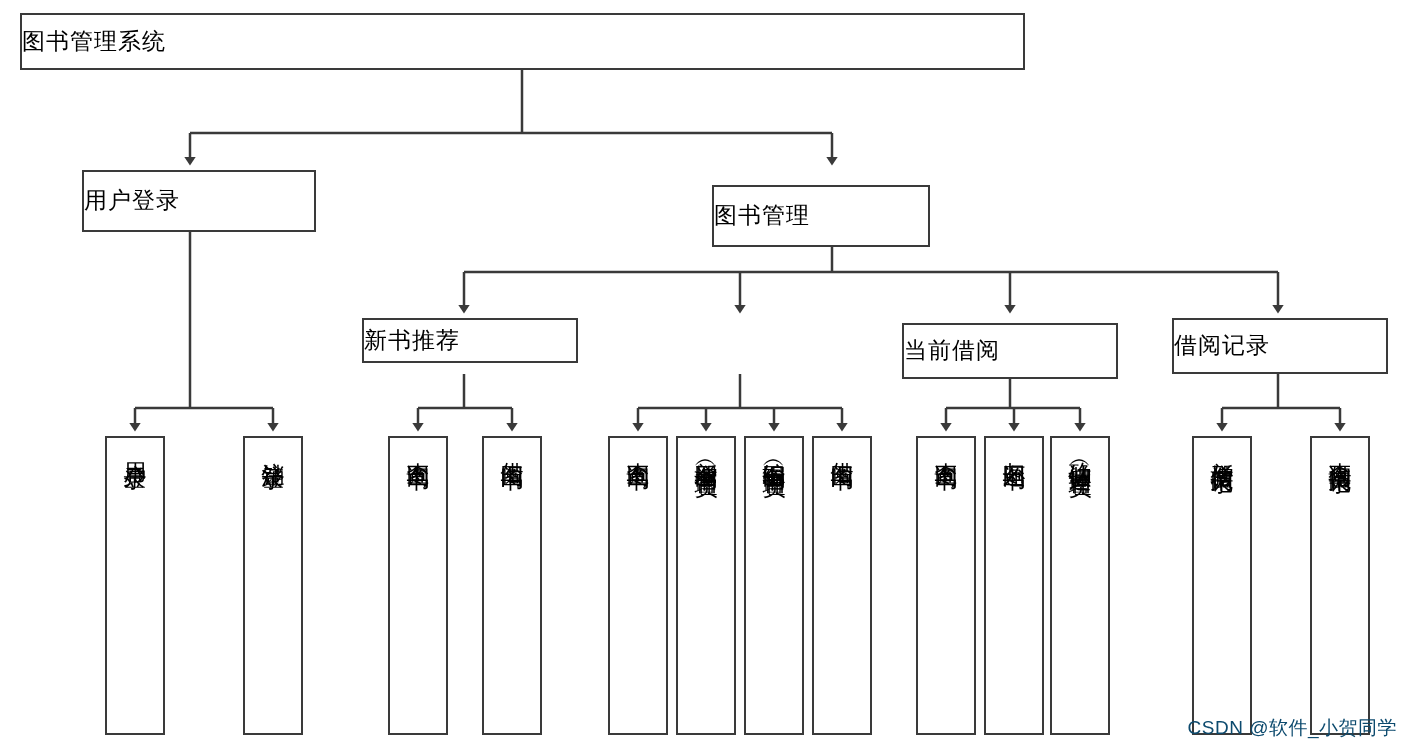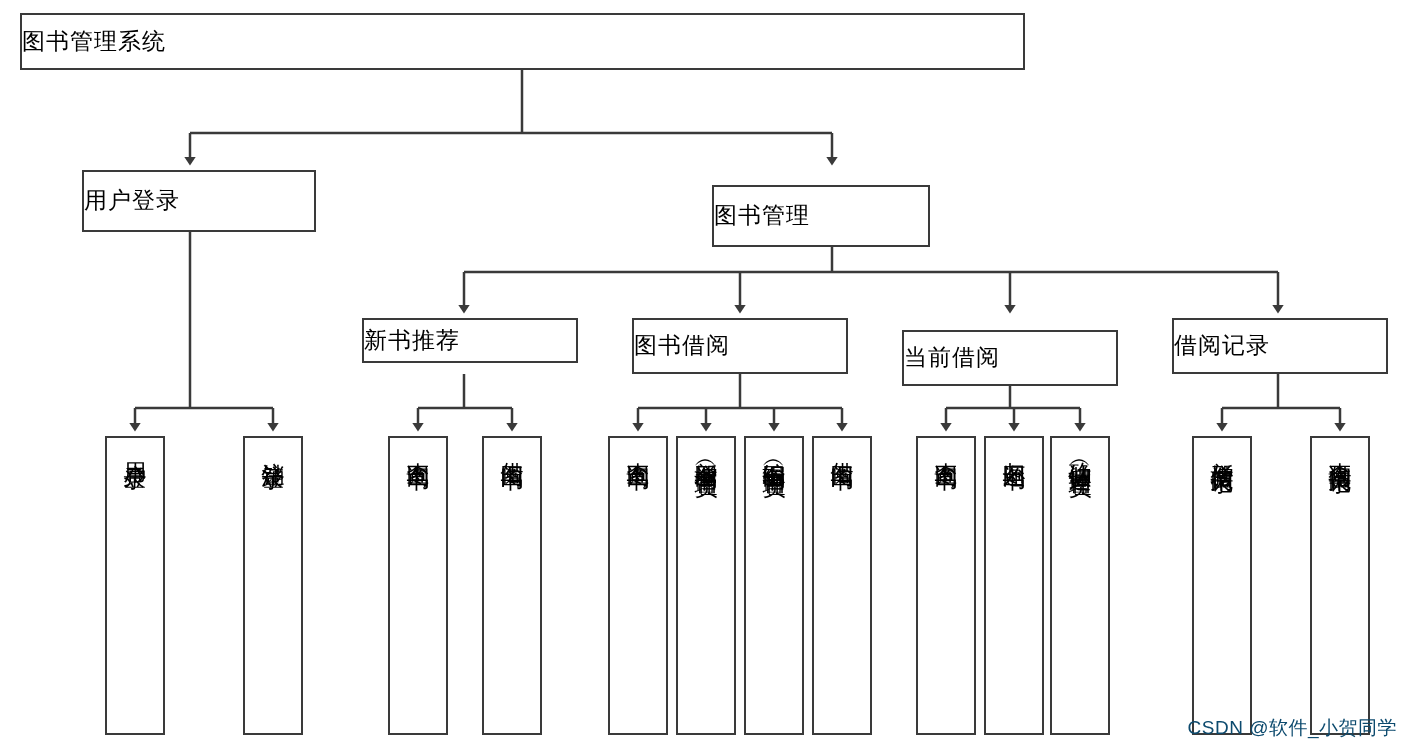--- a/index.html
+++ b/index.html
@@ -145,25 +145,22 @@
   </div>
 
   <div class="node h" style="left:712px; top:170px; width:218px; height:62px;margin-top:15px;">
     <span>图书管理</span>
   </div>
 
   <div class="node h" style="left:362px; top:318px; width:216px; height:45px;">
     <span>新书推荐</span>
   </div>
 
-  <div class="node h" style="left:632px; top:318px; width:216px; height:56px;">
-    <span>图书借阅</span>
-  </div>
-
-  <div class="node h" style="left:902px; top:330px; width:216px; height:56px;">
+
+  <div class="node h" style="left:902px; top:323px; width:216px; height:56px;">
     <span>当前借阅</span>
   </div>
 
   <div class="node h" style="left:1172px; top:318px; width:216px; height:56px;">
     <span>借阅记录</span>
   </div>
 
   <div class="node v" style="left:105px; top:436px; width:60px; height:299px;">
     <span class="vtext">用户登录</span>
   </div>

